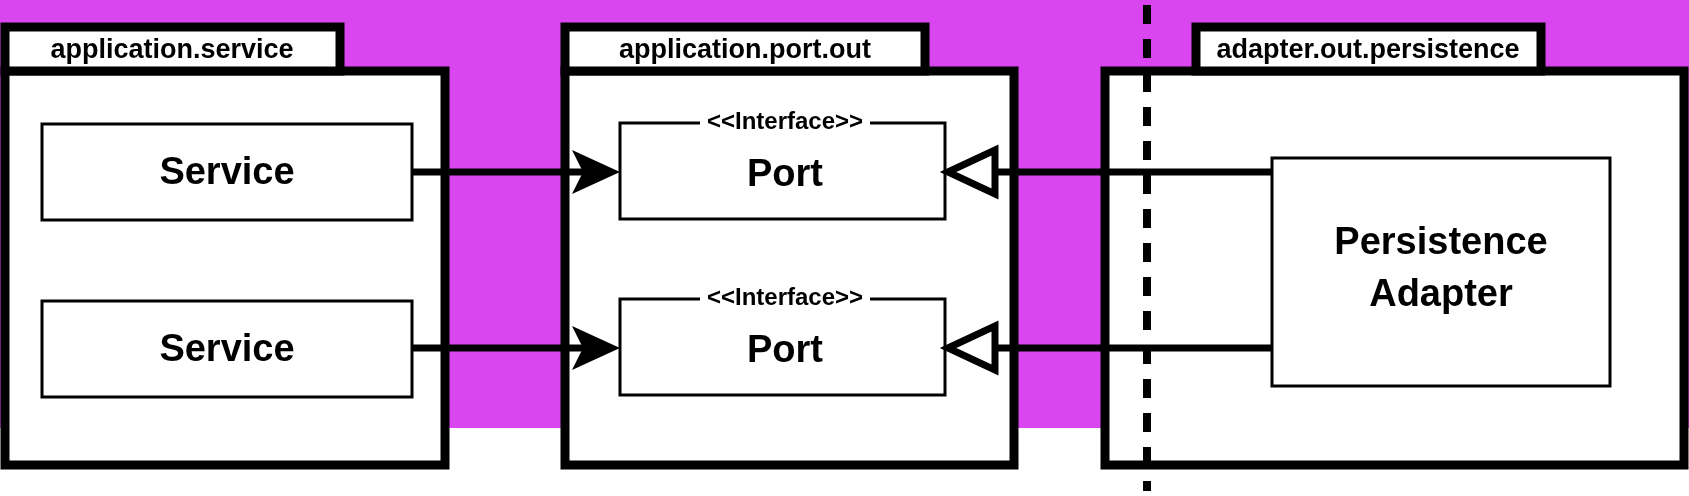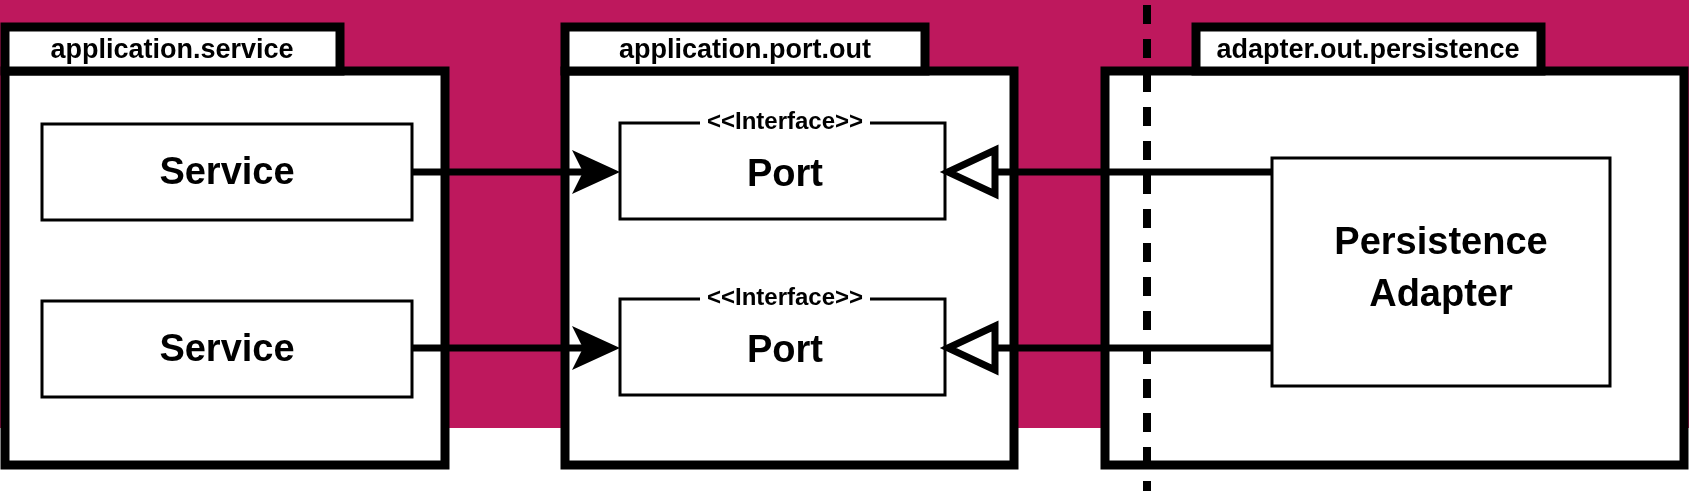--- a/index.html
+++ b/index.html
@@ -11,21 +11,21 @@
   body {
     width: 1689px;
     height: 496px;
     overflow: hidden;
     font-family: "Liberation Sans", sans-serif;
   }
   #diagram-root {
     position: relative;
     width: 1689px;
     height: 428px;
-    background: #be185d;
+    background: #d946ef;
   }
   svg#uml-canvas {
     display: block;
     width: 1689px;
     height: 496px;
   }
   .pkg-border {
     fill: #ffffff;
     stroke: #000000;
     stroke-width: 9;

